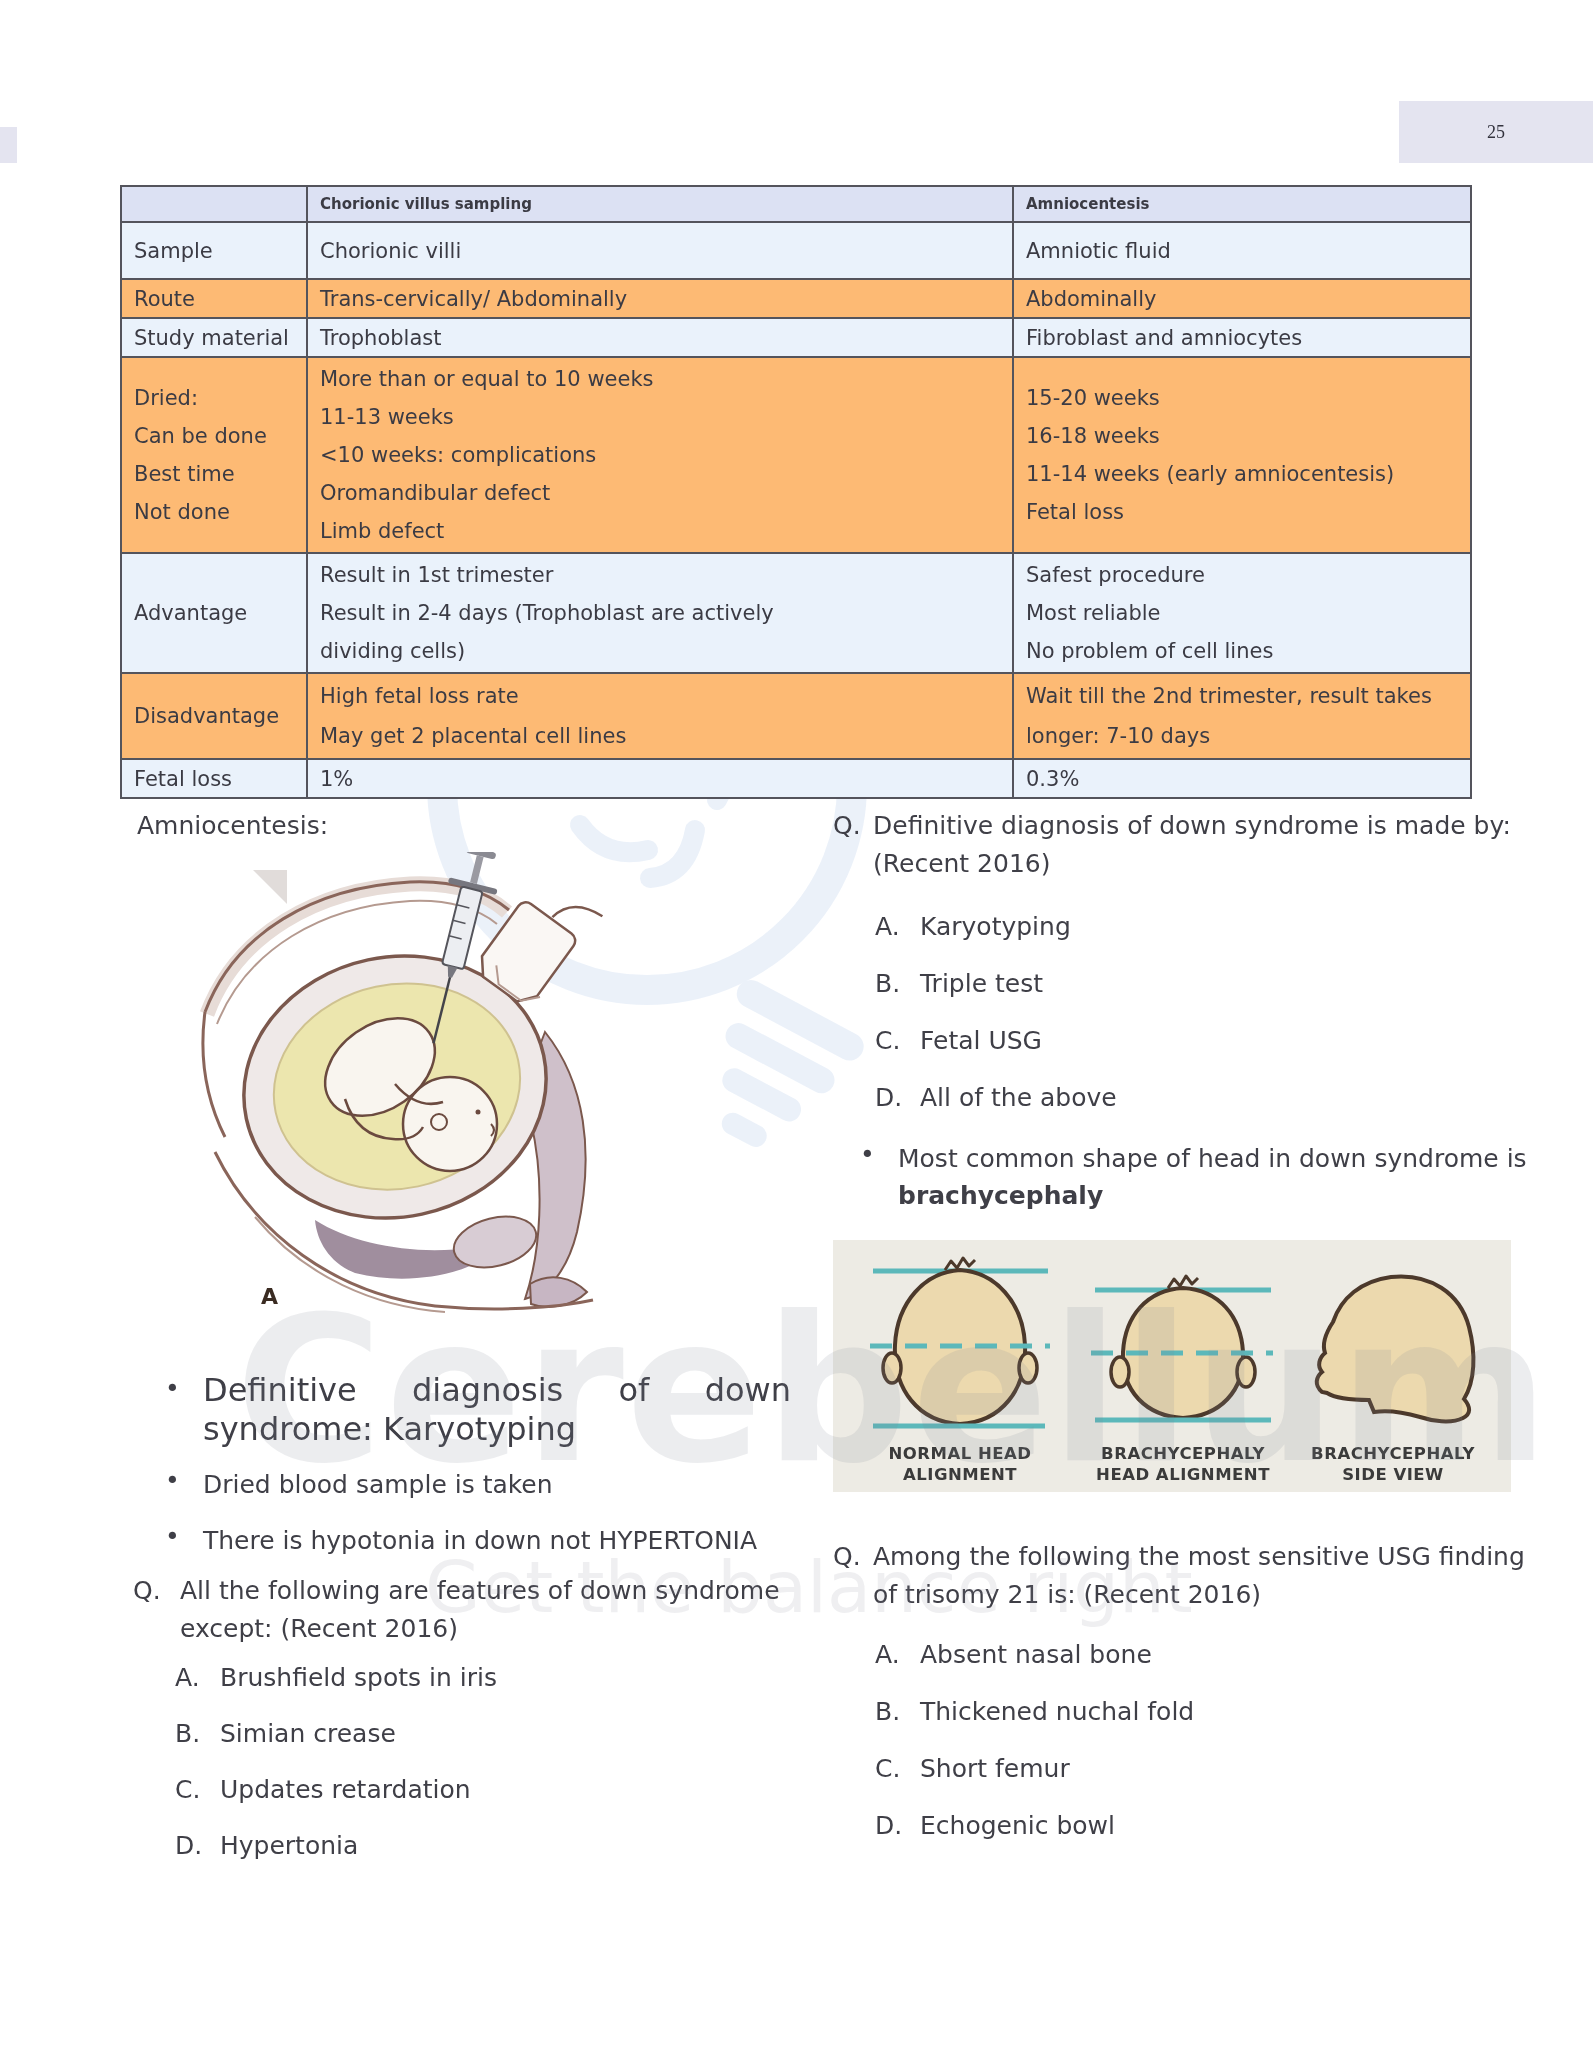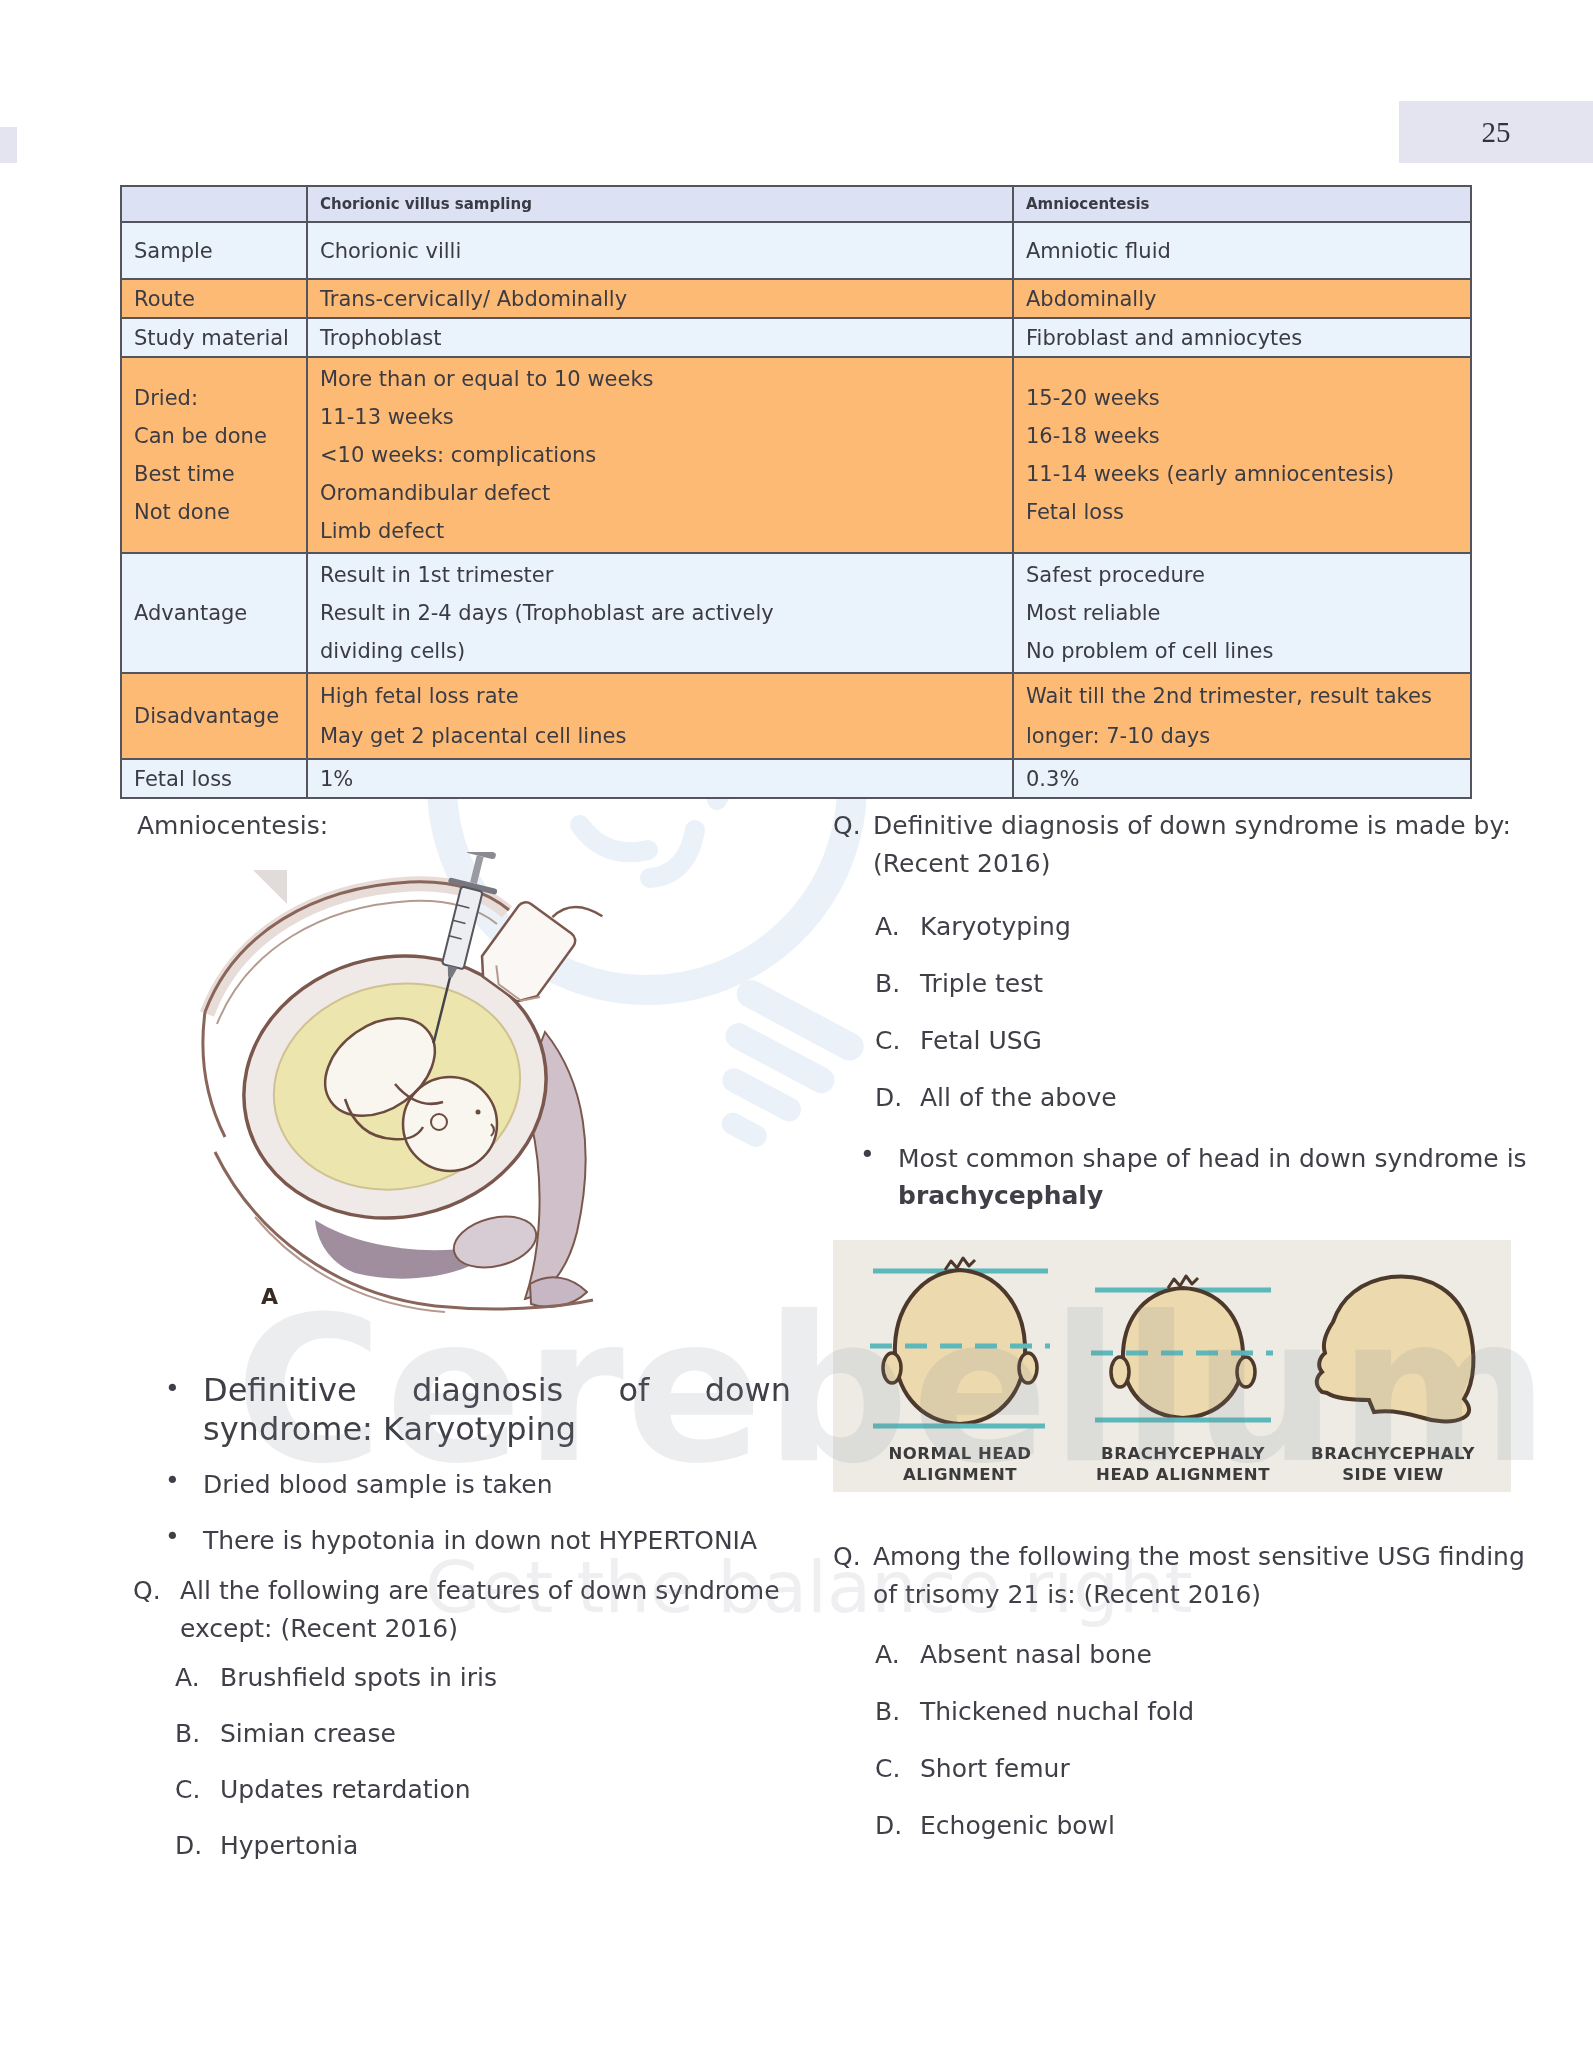--- a/index.html
+++ b/index.html
@@ -8,21 +8,21 @@
   .abs{position:absolute;}
 
   
   .corner-chip{left:0;top:127px;width:17px;height:36px;background:#e4e4f0;}
   .header-band{left:23px;top:127px;width:1424px;height:36px;background:#e4e4f0;
                border-radius:0 16px 16px 0;display:flex;align-items:center;justify-content:flex-end;
                padding-right:62px;box-sizing:border-box;z-index:2;}
   .header-band span{font-family:"Liberation Serif",serif;font-size:27px;color:#33333e;}
   .page-num-box{left:1399px;top:101px;width:194px;height:62px;background:#e4e4f0;
                 display:flex;align-items:center;justify-content:center;z-index:2;}
-  .page-num-box span{font-family:"Liberation Serif",serif;font-size:29px;color:#33333e;}
+  .page-num-box span{font-family:"Liberation Serif",serif;font-size:18px;color:#33333e;}
 
   
   .wm-logo{left:395px;top:315px;z-index:0;opacity:.55;}
   .wm-brand{left:235px;top:1272px;z-index:3;font-size:202px;font-weight:bold;
             color:rgba(130,135,148,.15);letter-spacing:2px;pointer-events:none;white-space:nowrap;}
   .wm-tagline{left:425px;top:1545px;z-index:3;font-size:72px;font-weight:normal;
               color:rgba(140,145,158,.14);pointer-events:none;white-space:nowrap;}
 
   
   table.cmp{left:120px;top:185px;position:absolute;border-collapse:collapse;table-layout:fixed;

